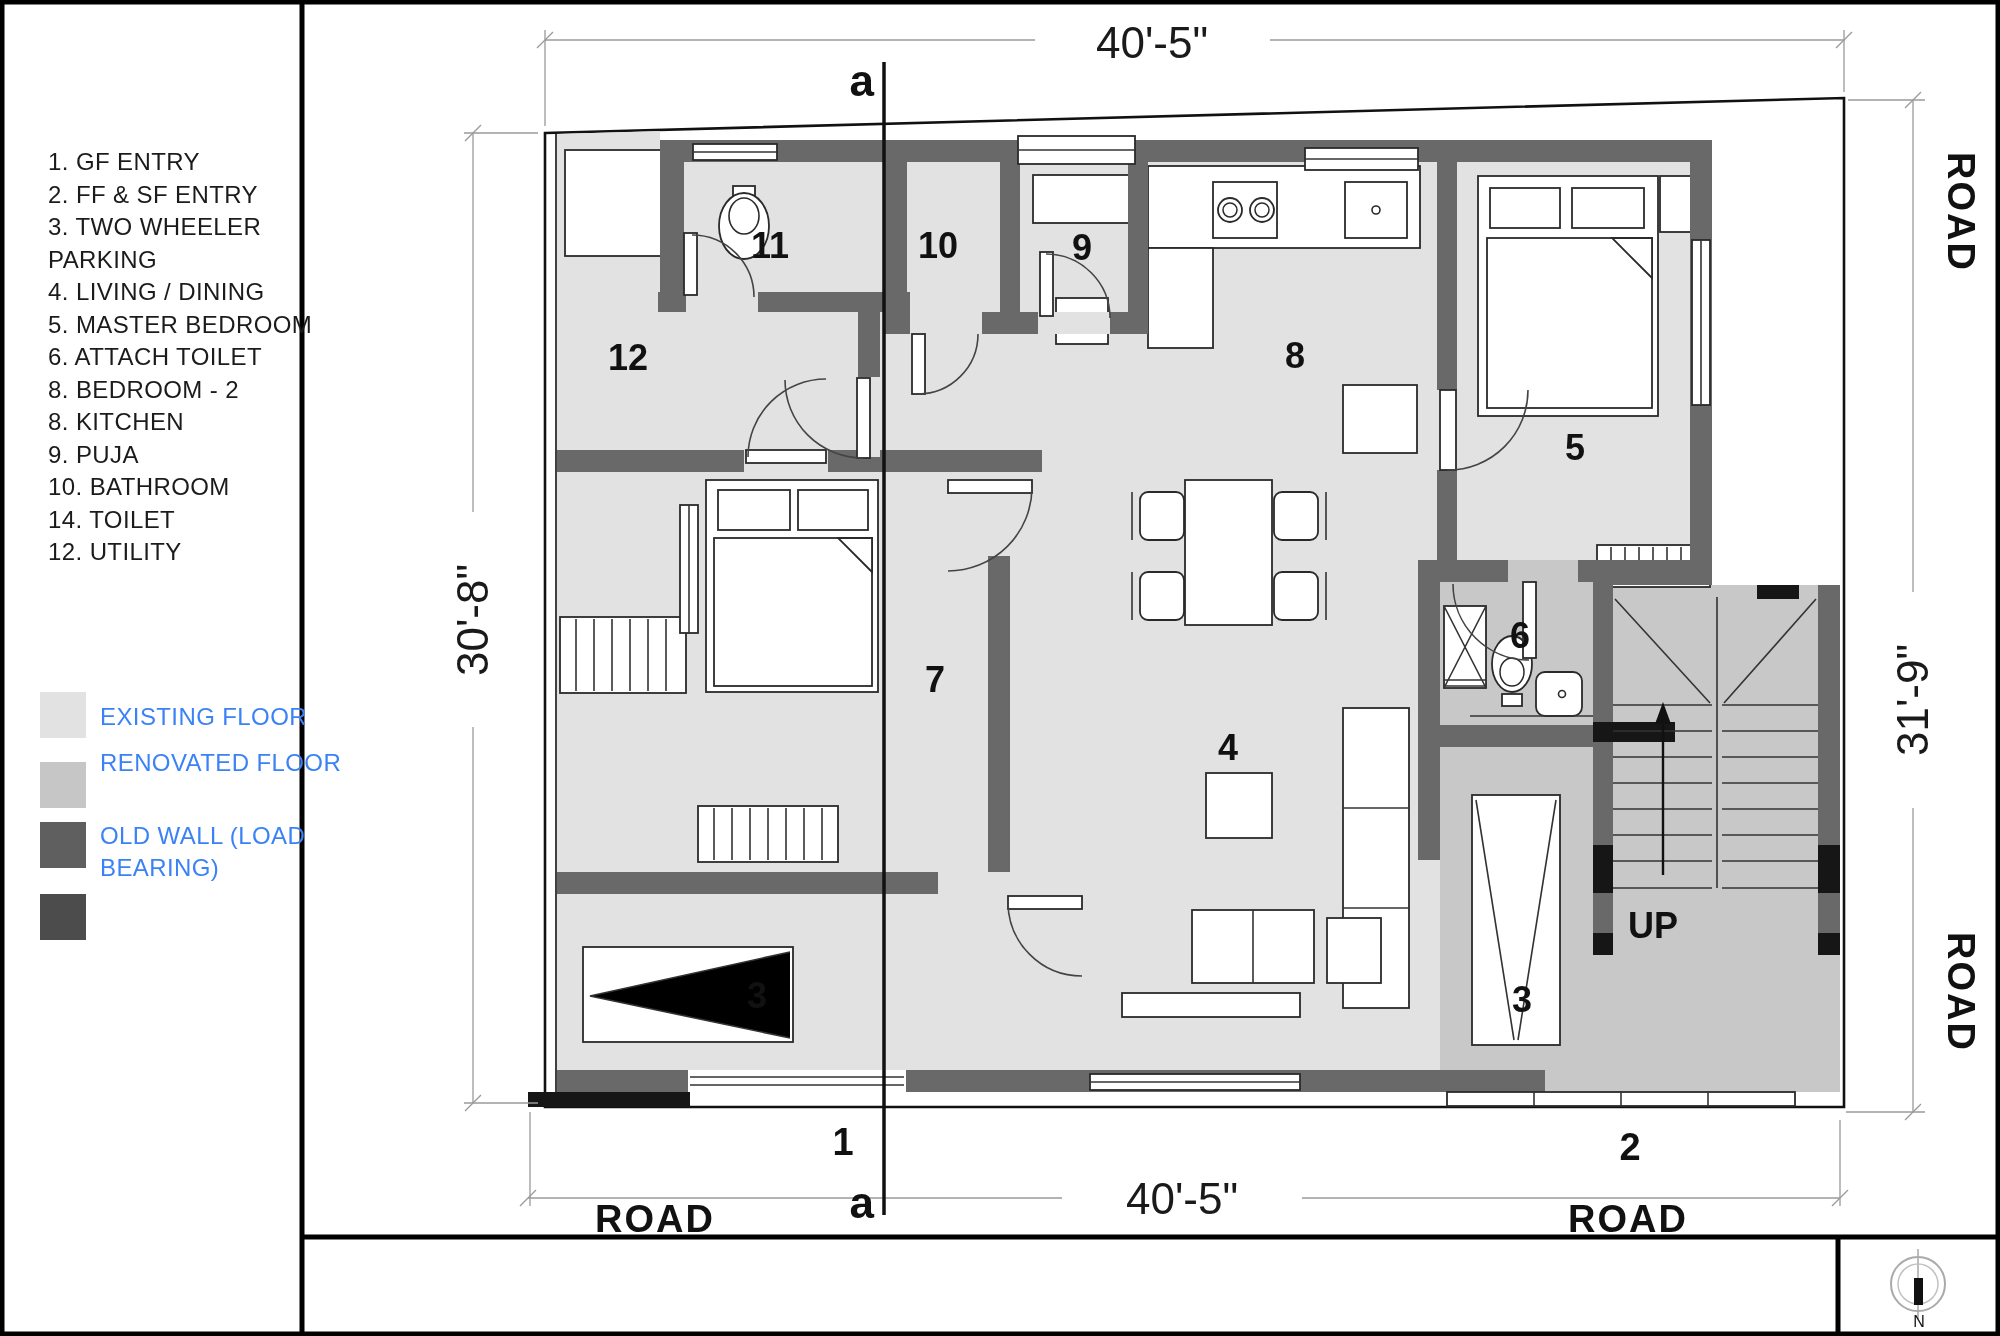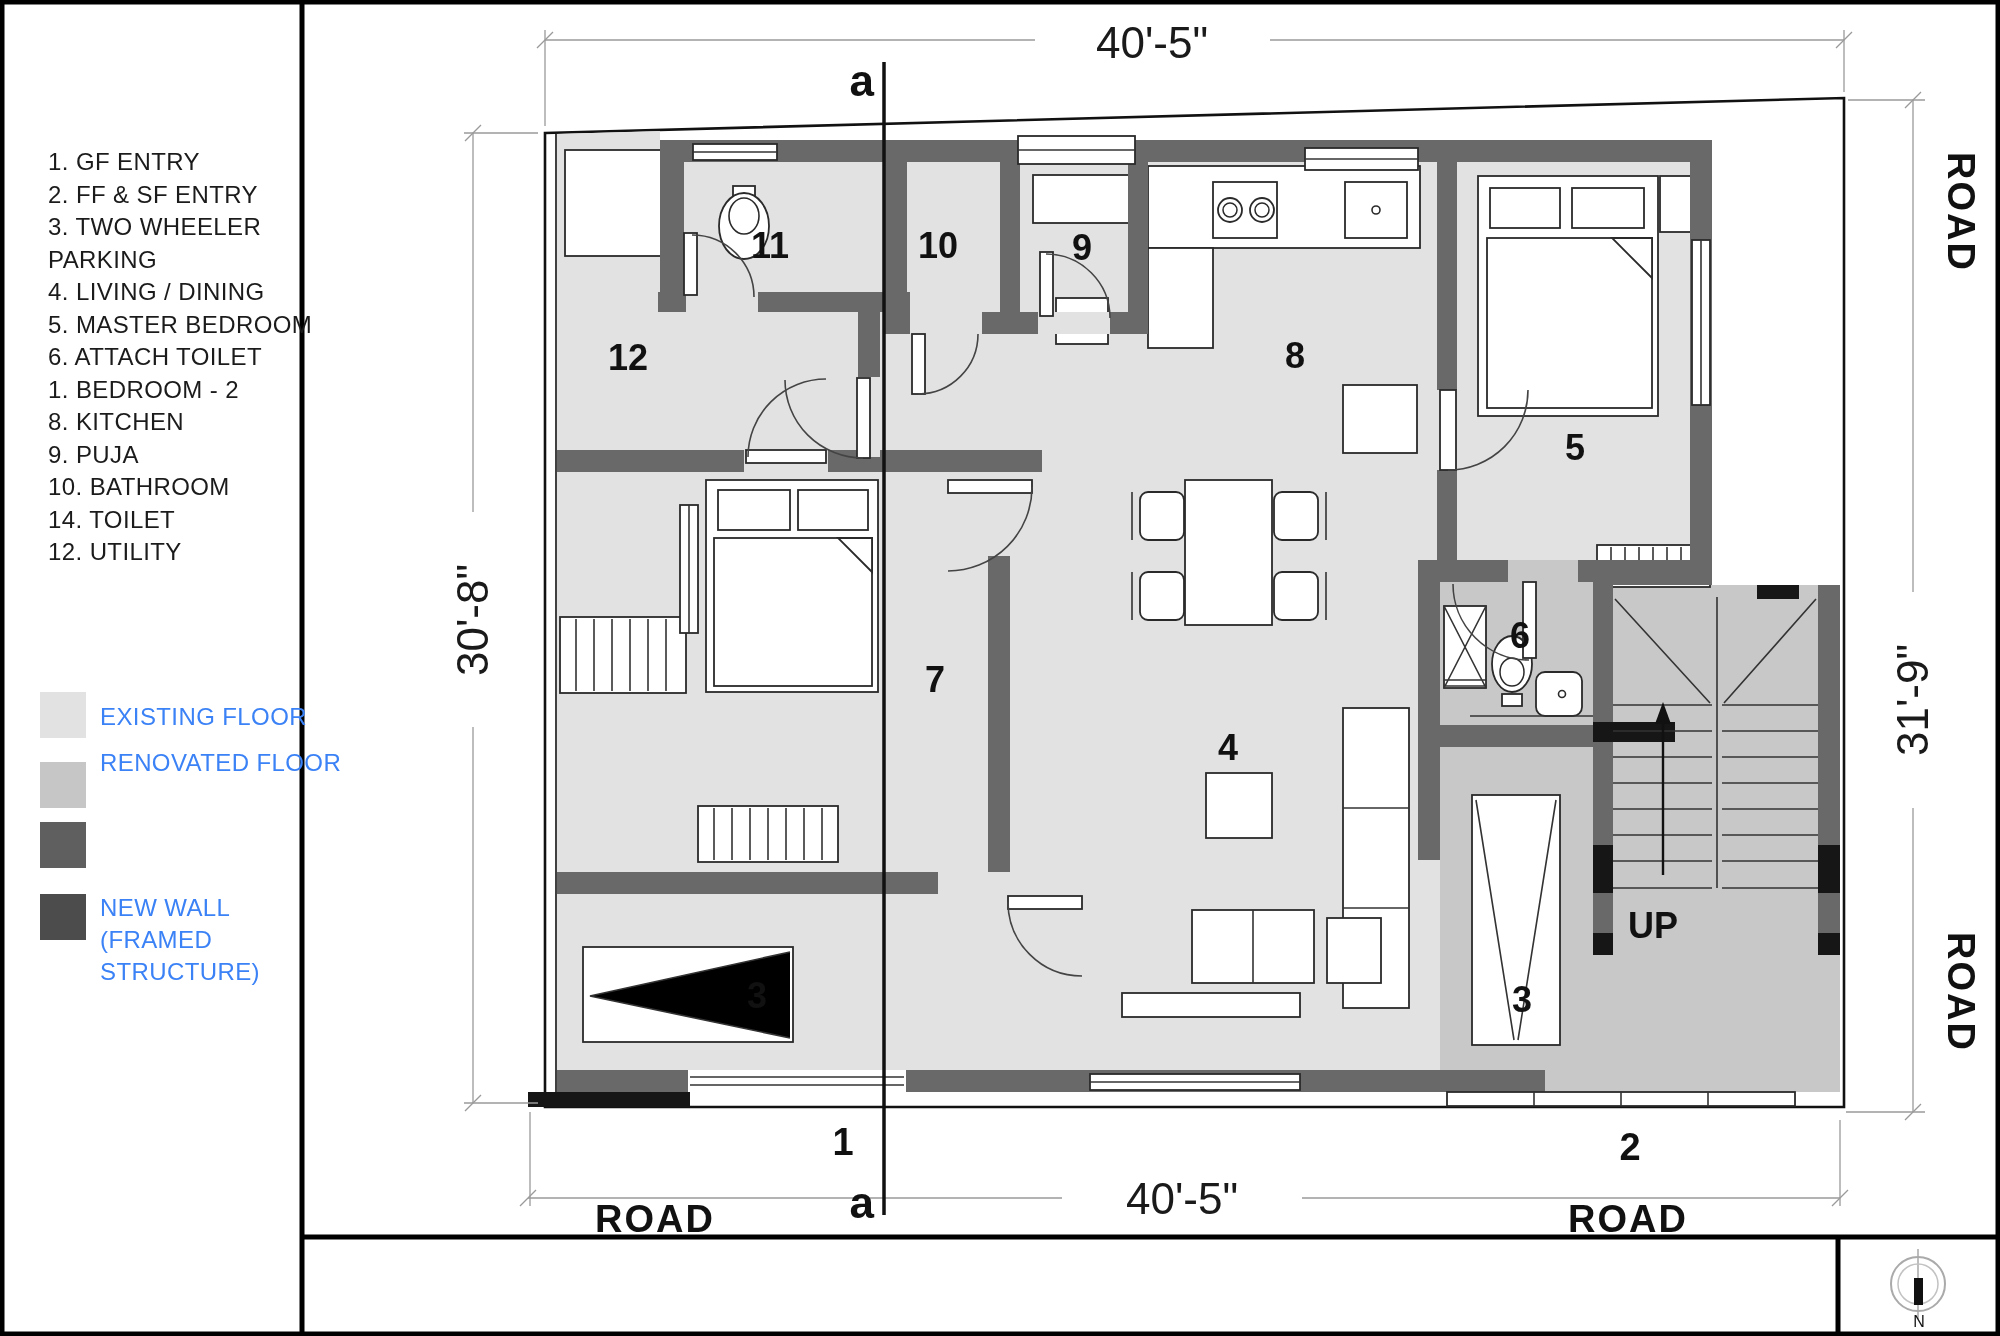--- a/index.html
+++ b/index.html
@@ -308,36 +308,35 @@
 </svg>
 
   <div class="roomlist">
     <div>1. GF ENTRY</div>
     <div>2. FF &amp; SF ENTRY</div>
     <div>3. TWO WHEELER</div>
     <div>PARKING</div>
     <div>4. LIVING / DINING</div>
     <div>5. MASTER BEDROOM</div>
     <div>6. ATTACH TOILET</div>
-    <div>1. BEDROOM - 2</div>
+    <div>8. BEDROOM - 2</div>
     <div>8. KITCHEN</div>
     <div>9. PUJA</div>
     <div>10. BATHROOM</div>
     <div>14. TOILET</div>
     <div>12. UTILITY</div>
   </div>
 
   <div class="legend-sw sw0" style="top:692px"></div>
   <div class="legend-lb" style="top:701px">EXISTING FLOOR</div>
 
   <div class="legend-sw sw1" style="top:762px"></div>
   <div class="legend-lb" style="top:747px">RENOVATED FLOOR</div>
 
   <div class="legend-sw sw2" style="top:822px"></div>
+  <div class="legend-lb" style="top:820px">
+    <div>OLD WALL (LOAD</div>
+    <div>BEARING)</div>
+  </div>
 
   <div class="legend-sw sw3" style="top:894px"></div>
-  <div class="legend-lb" style="top:892px">
-    <div>NEW WALL</div>
-    <div>(FRAMED</div>
-    <div>STRUCTURE)</div>
-  </div>
 
 </div>
 
 </body></html>

